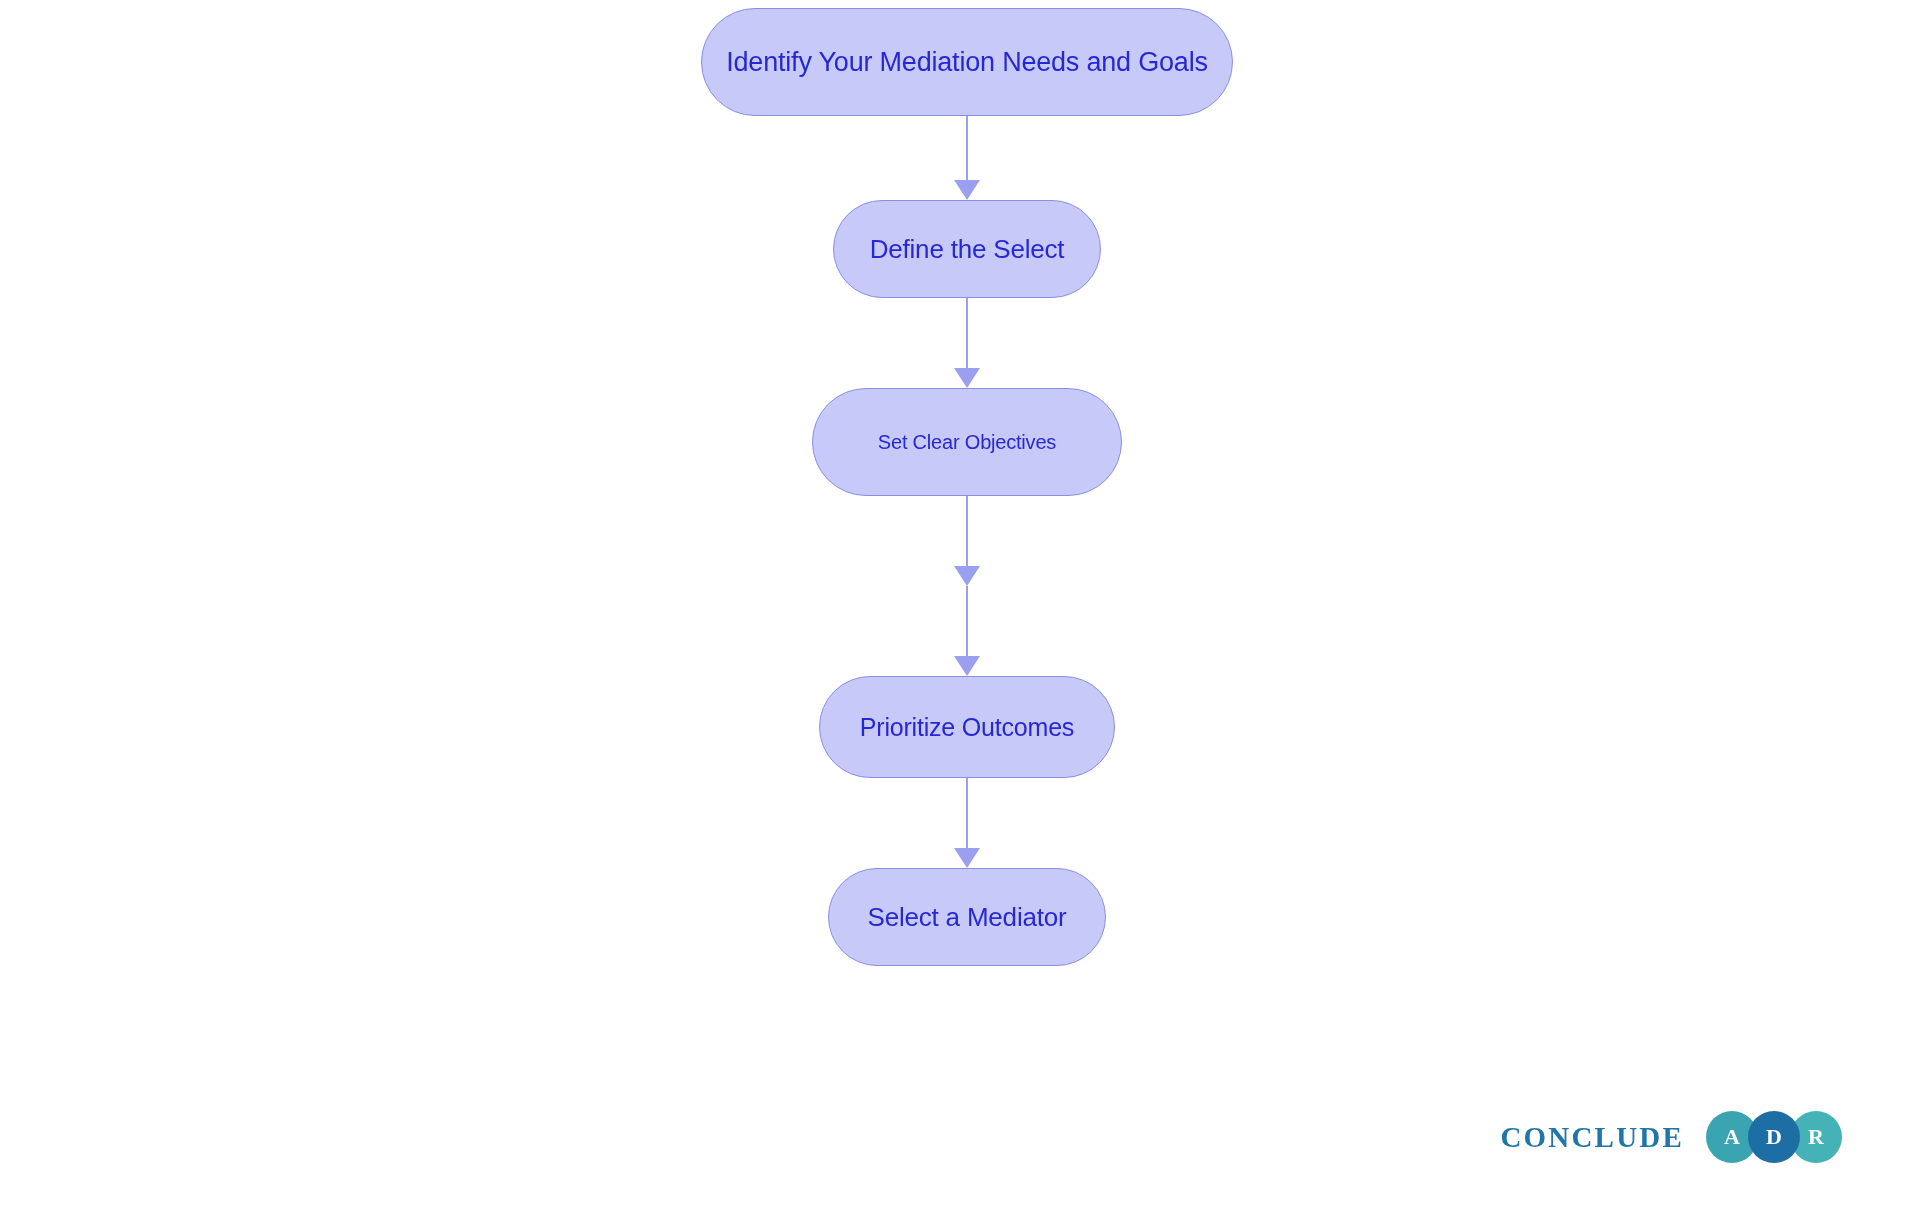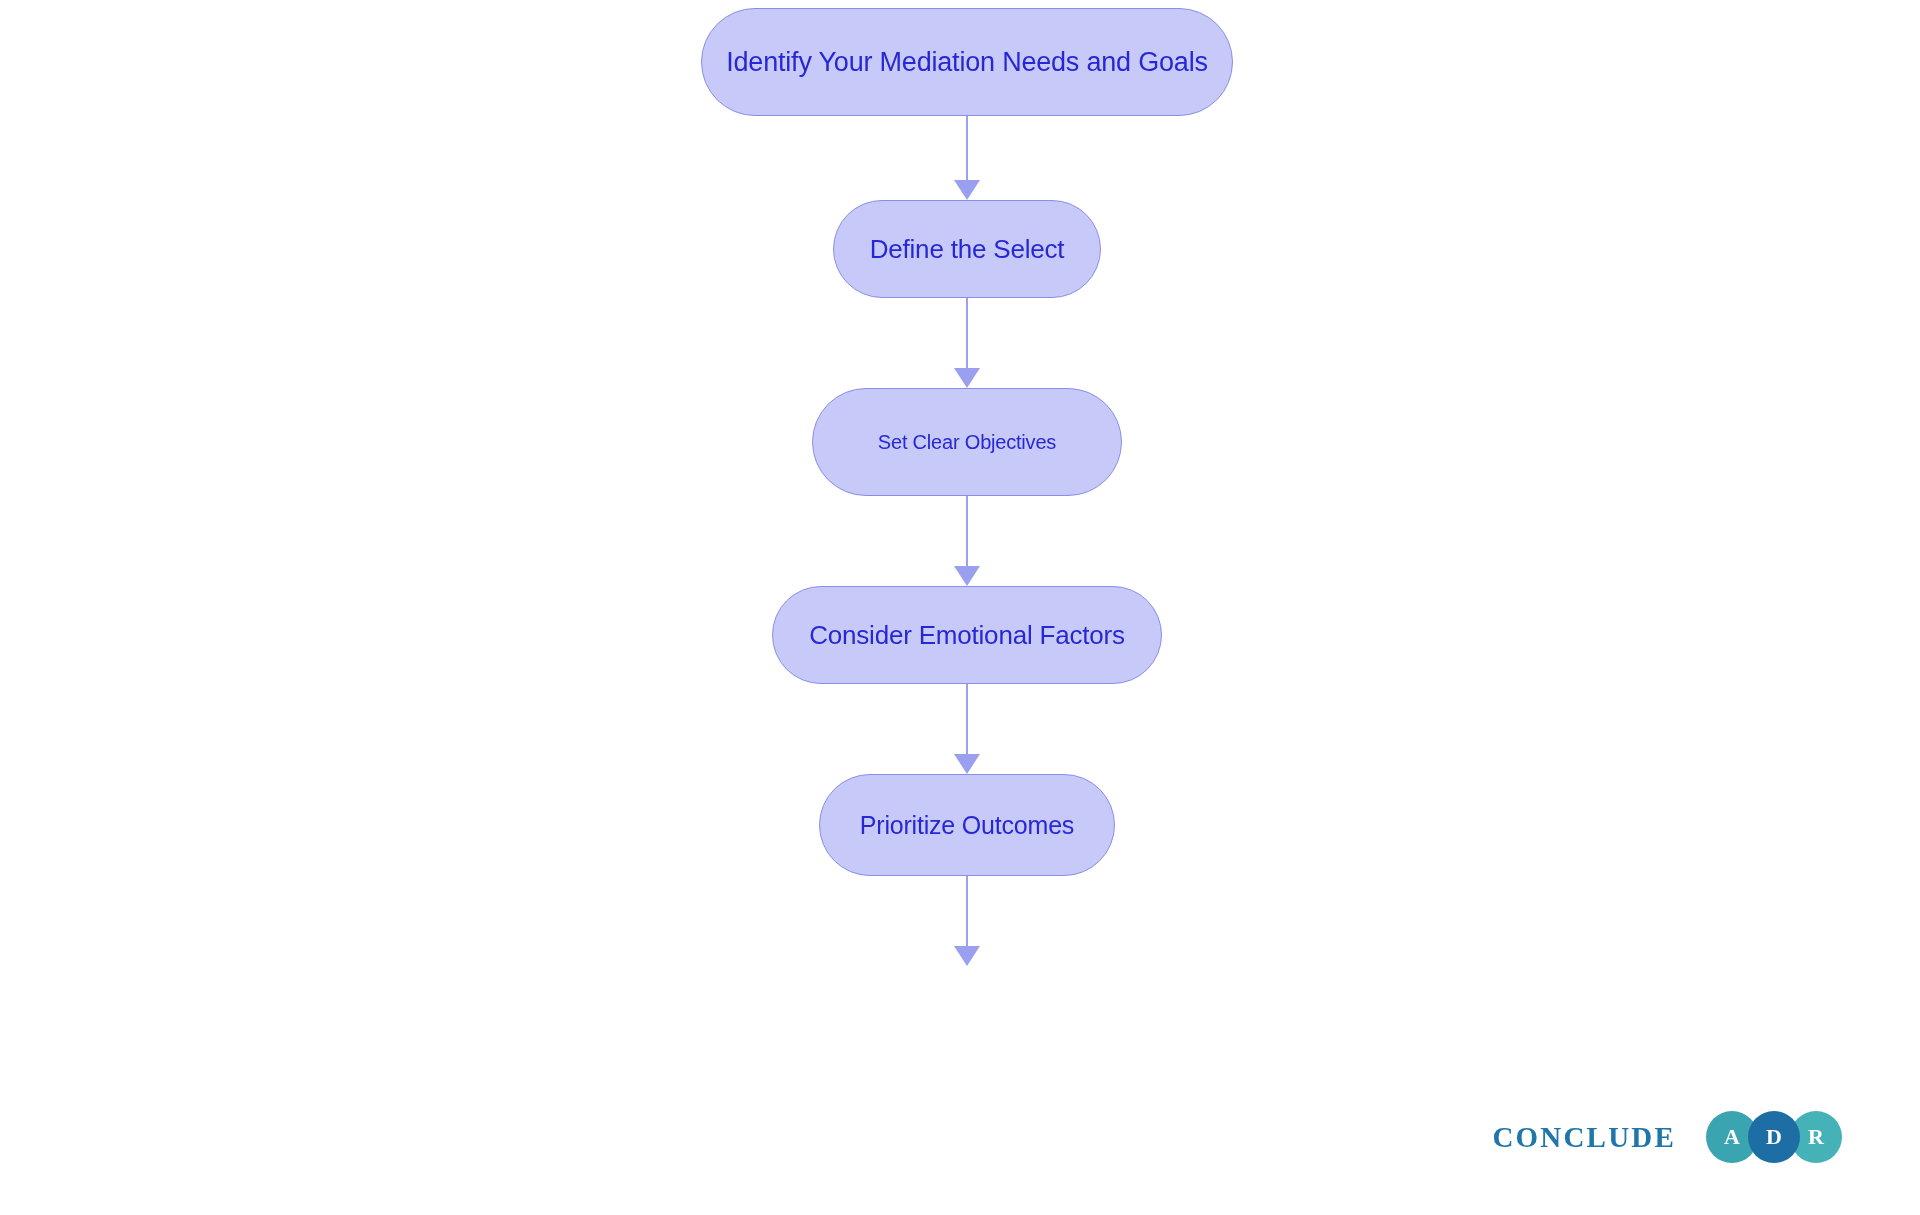--- a/index.html
+++ b/index.html
@@ -91,21 +91,21 @@
   .conn-3 { height: 90px; }
   .conn-4 { height: 90px; }
 
   
   .brand {
     position: absolute;
     right: 78px;
     bottom: 52px;
     display: flex;
     align-items: center;
-    gap: 8px;
+    gap: 0px;
     justify-content: space-between;
   }
   .brand-wordmark {
     font-family: "Liberation Serif", serif;
     font-weight: 700;
     font-size: 29px;
     letter-spacing: 2.2px;
     color: #1f76a8;
     margin-right: 22px;
     white-space: nowrap;
@@ -157,38 +157,38 @@
 
     <div class="node node-2">
       <span class="node-label">Set Clear Objectives</span>
     </div>
 
     <div class="connector conn-2">
       <div class="connector-line"></div>
       <div class="connector-head"></div>
     </div>
 
-    <div class="node node-3">
-      <span class="node-label">Consider Emotional Factors</span>
-    </div>
 
     <div class="connector conn-3">
       <div class="connector-line"></div>
       <div class="connector-head"></div>
     </div>
 
     <div class="node node-4">
       <span class="node-label">Prioritize Outcomes</span>
     </div>
 
     <div class="connector conn-4">
       <div class="connector-line"></div>
       <div class="connector-head"></div>
     </div>
 
+    <div class="node node-5">
+      <span class="node-label">Select a Mediator</span>
+    </div>
 
   </div>
 
   <div class="brand">
     <div class="brand-wordmark">CONCLUDE</div>
     <div class="brand-circles">
       <div class="brand-circle c-a">A</div>
       <div class="brand-circle c-d">D</div>
       <div class="brand-circle c-r">R</div>
     </div>

